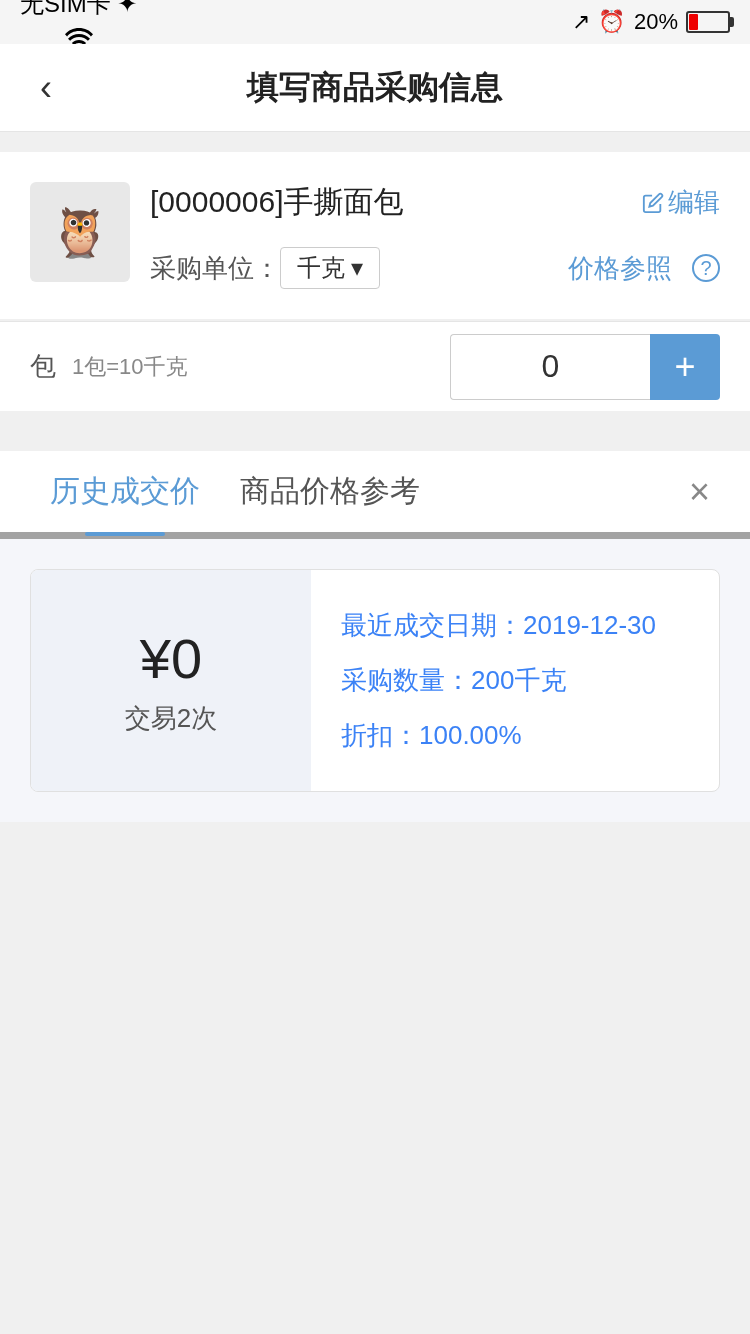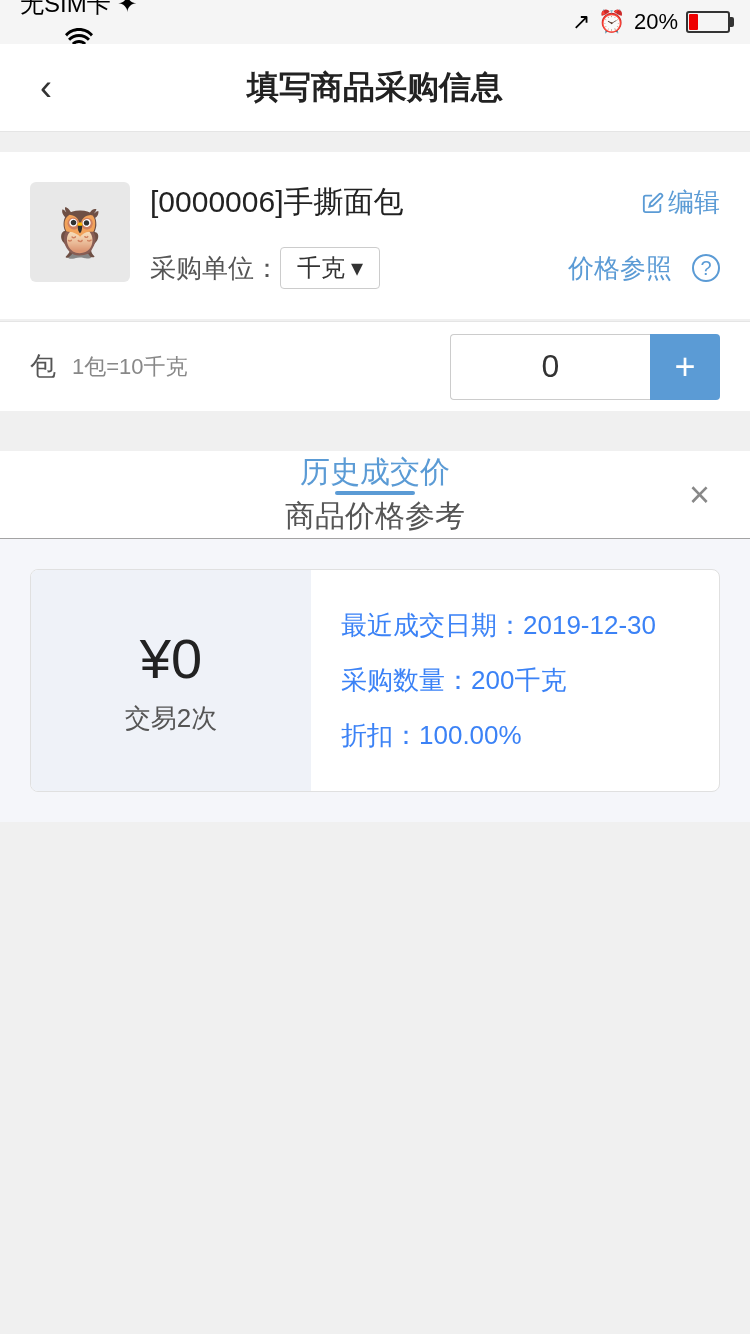--- a/index.html
+++ b/index.html
@@ -249,23 +249,22 @@
     .tabs-container {
       background: #f5f6fa;
       margin-top: 20px;
     }
     .tabs-header {
       background: #fff;
       display: flex;
       align-items: center;
       padding: 0 30px;
       height: 88px;
-      border-bottom: 1px solid #a3a3a3;
+      border-bottom: 7px solid #a3a3a3;
       position: relative;
-      flex-direction: column;
     }
     .tab-item {
       font-size: 30px;
       padding: 0 20px;
       height: 88px;
       display: flex;
       align-items: center;
       justify-content: center;
       cursor: pointer;
       position: relative;

